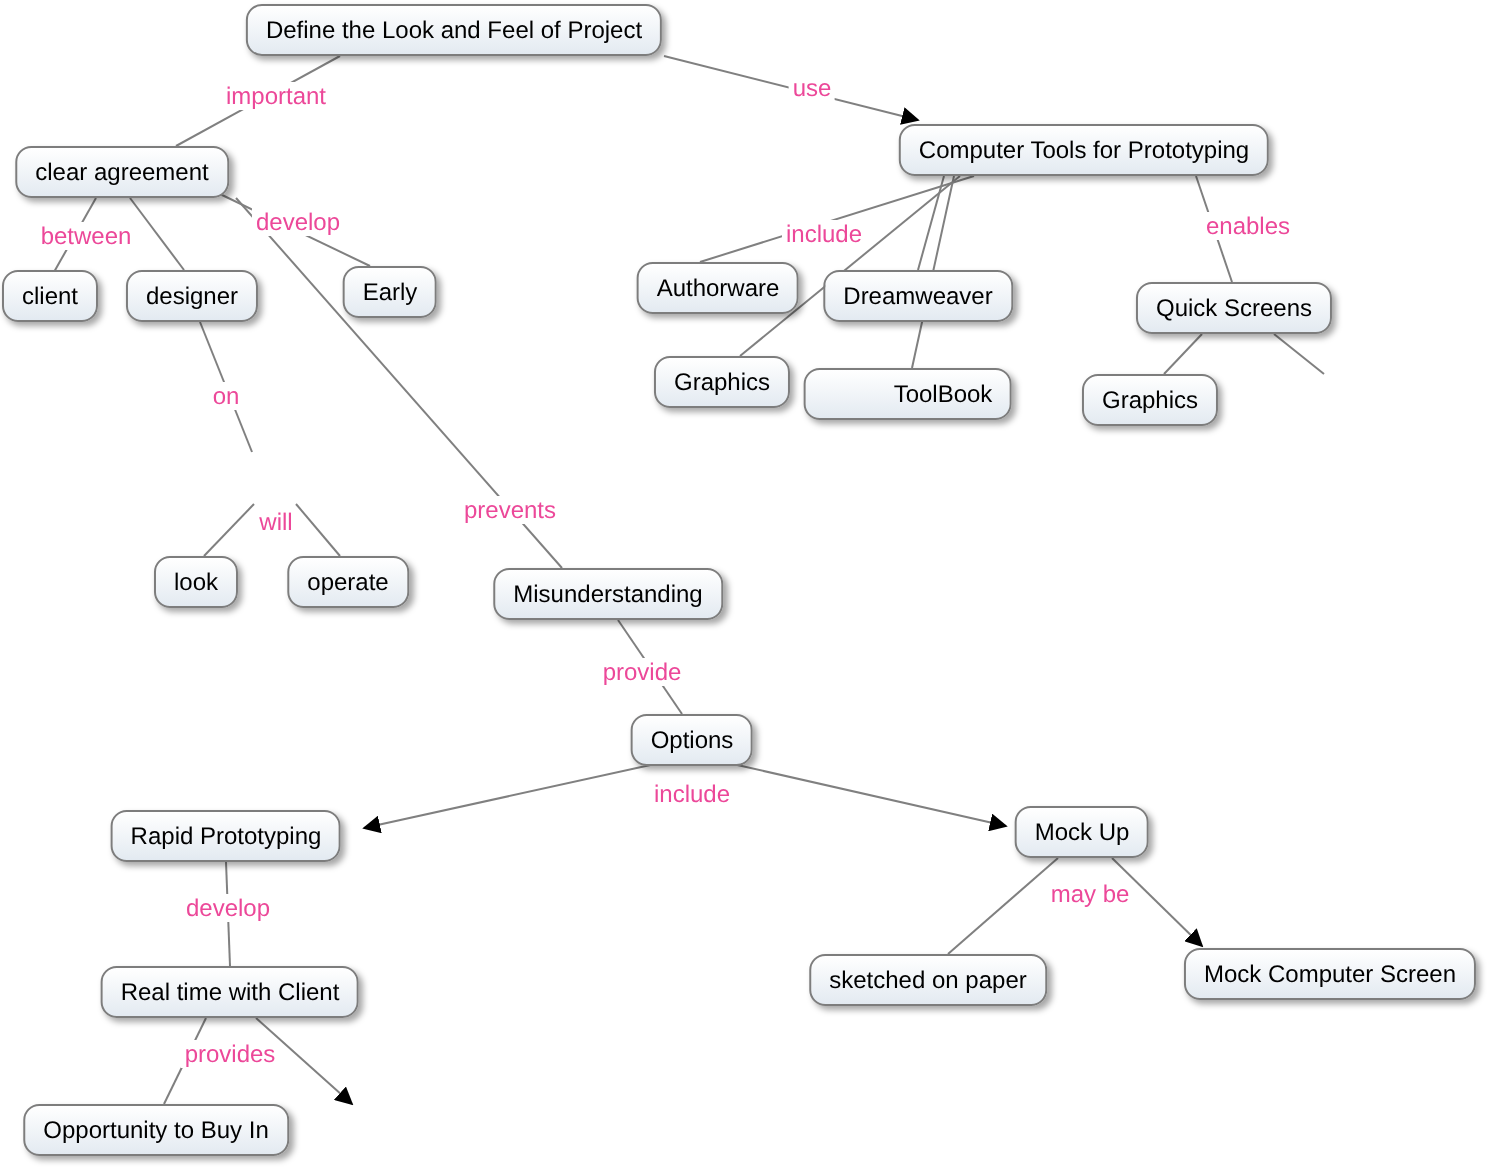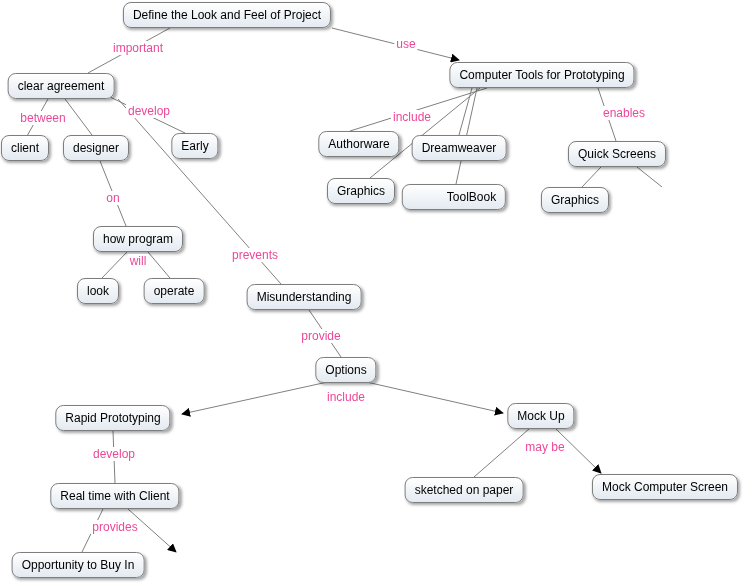--- a/index.html
+++ b/index.html
@@ -72,21 +72,20 @@
     <div class="node" style="left: 542px; top: 75px;">Computer Tools for Prototyping</div>
     <div class="node" style="left: 25px; top: 148px;">client</div>
     <div class="node" style="left: 96px; top: 148px;">designer</div>
     <div class="node" style="left: 195px; top: 146px;">Early</div>
     <div class="node" style="left: 336px; top: 144px; margin-left: 23px;">Authorware</div>
     <div class="node" style="left: 459px; top: 148px;">Dreamweaver</div>
     <div class="node" style="left: 617px; top: 154px;">Quick Screens</div>
     <div class="node" style="left: 361px; top: 191px;">Graphics</div>
     <div class="node" style="left: 454px; top: 197px; padding-left: 44px;">ToolBook</div>
     <div class="node" style="left: 575px; top: 200px;">Graphics</div>
-    <div class="node" style="left: 138px; top: 239px;">how program</div>
     <div class="node" style="left: 98px; top: 291px;">look</div>
     <div class="node" style="left: 174px; top: 291px;">operate</div>
     <div class="node" style="left: 304px; top: 297px;">Misunderstanding</div>
     <div class="node" style="left: 346px; top: 370px;">Options</div>
     <div class="node" style="left: 113px; top: 418px;">Rapid Prototyping</div>
     <div class="node" style="left: 541px; top: 416px;">Mock Up</div>
     <div class="node" style="left: 115px; top: 496px;">Real time with Client</div>
     <div class="node" style="left: 464px; top: 490px;">sketched on paper</div>
     <div class="node" style="left: 665px; top: 487px;">Mock Computer Screen</div>
     <div class="node" style="left: 78px; top: 565px;">Opportunity to Buy In</div>

